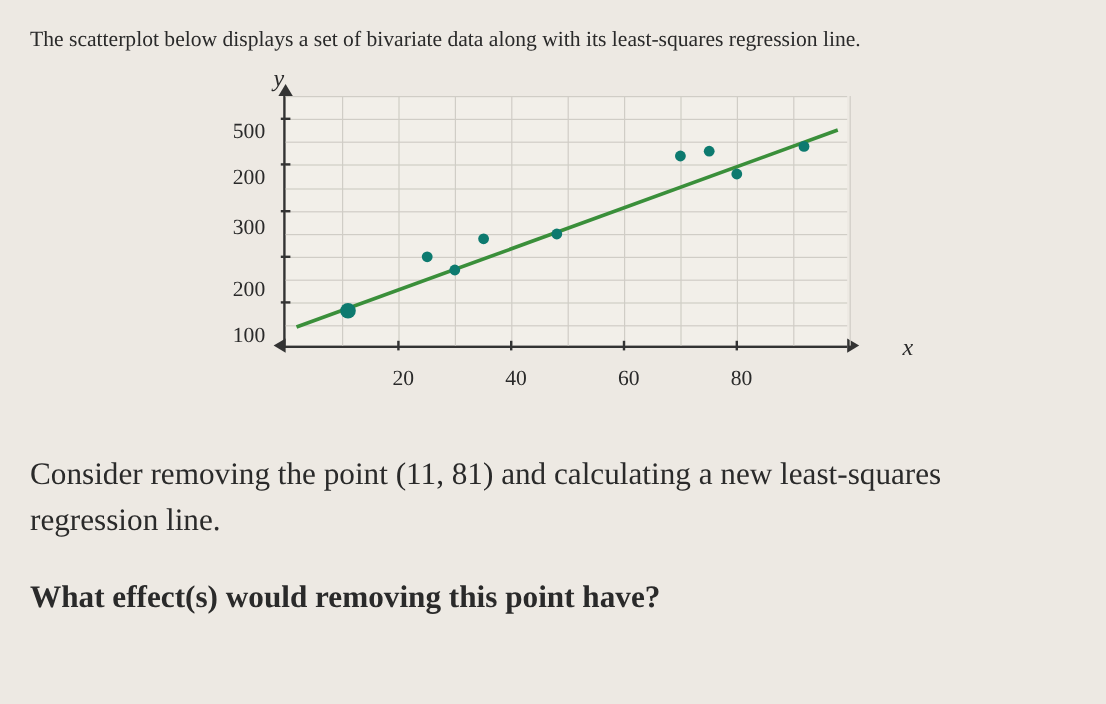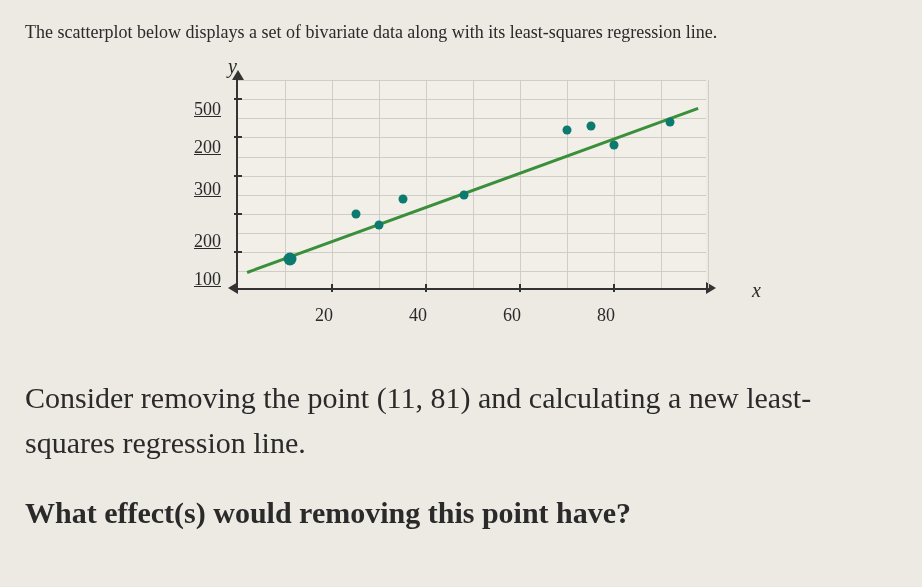--- a/index.html
+++ b/index.html
@@ -48,31 +48,30 @@
     .y-ticks {
       position: absolute;
       left: 0;
       top: 10px;
     }
     .y-tick {
       position: absolute;
       width: 35px;
       text-align: right;
       font-size: 18px;
-      text-decoration: underline;
     }
     .x-ticks {
       position: absolute;
       top: 240px;
       left: 50px;
     }
     .x-tick {
       position: absolute;
       font-size: 18px;
-      text-align: left;
+      text-align: right;
       width: 30px;
     }
     .plot-area {
       position: absolute;
       left: 50px;
       top: 15px;
       width: 470px;
       height: 210px;
       background: #f2efe9;
       border-left: 2px solid #333;
@@ -148,21 +147,21 @@
       width: 13px;
       height: 13px;
     }
     .regression-line {
       position: absolute;
       height: 2.5px;
       background: #3a8f3a;
       transform-origin: left center;
     }
     .question-text {
-      font-size: 30px;
+      font-size: 26px;
       line-height: 1.5;
       margin-bottom: 25px;
     }
     .bold {
       font-weight: bold;
     }
   </style>
 </head>
 <body>
 

